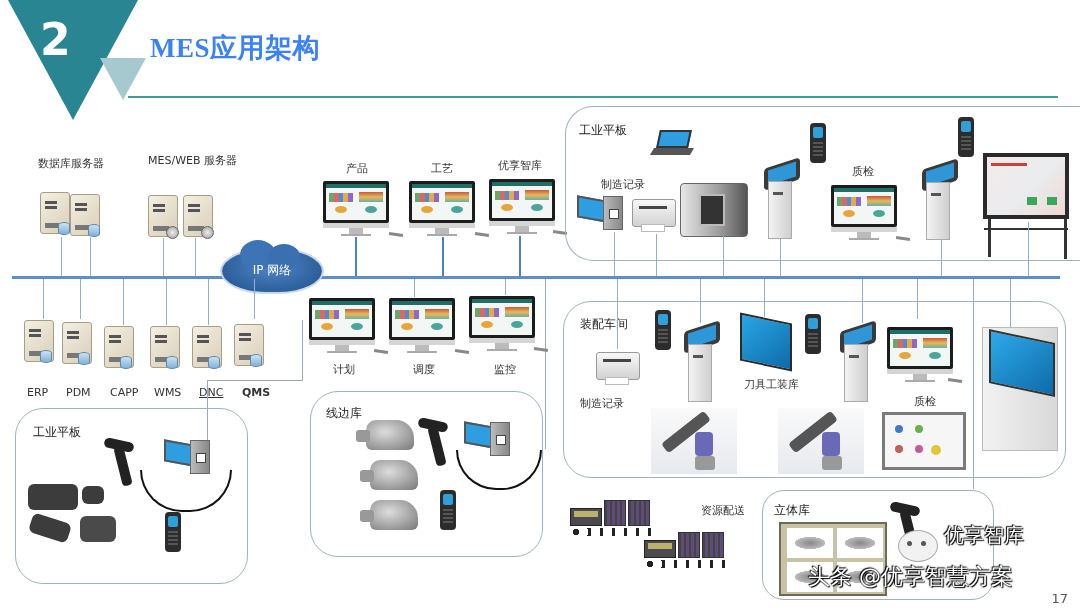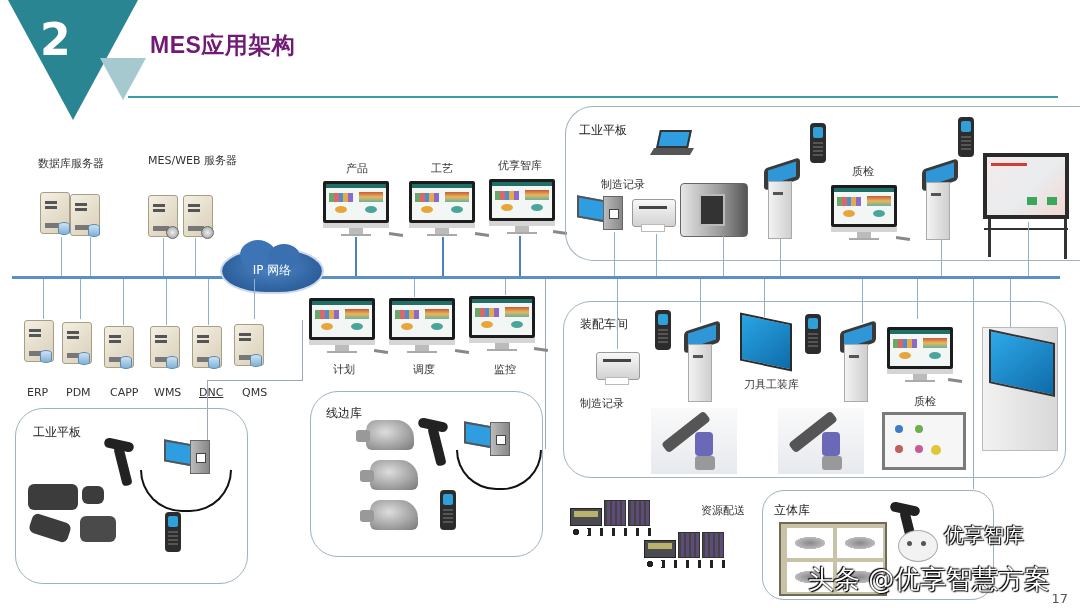--- a/index.html
+++ b/index.html
@@ -1,21 +1,21 @@
 <!DOCTYPE html>
 <html><head>
 <meta charset="utf-8">
 <style>
   * { box-sizing: border-box; margin: 0; padding: 0; }
   body { width: 1080px; height: 608px; background: #ffffff; position: relative; overflow: hidden;
          font-family: "DejaVu Sans", "Liberation Sans", sans-serif; color: #333; }
   .abs { position: absolute; }
   .lbl { position: absolute; font-size: 11px; color: #333; white-space: nowrap; }
-  .title { position: absolute; left: 150px; top: 30px; font-size: 23px; font-weight: bold; color: #701a75;
-           font-family: Liberation Sans, sans-serif; letter-spacing: 0.5px; }
+  .title { position: absolute; left: 150px; top: 30px; font-size: 27px; font-weight: bold; color: #3b82f6;
+           font-family: Liberation Serif, serif; letter-spacing: 0.5px; }
   .num { position: absolute; left: 40px; top: 14px; font-size: 44px; font-weight: bold; color: #fff;
          font-family: "DejaVu Sans", sans-serif; }
   .hline { position: absolute; background: #3f9aa9; }
   .bus { position: absolute; left: 12px; top: 276px; width: 1048px; height: 3px; background: #5b8fc6; }
   .vl { position: absolute; width: 1px; background: #8fb0cf; }
   .gl { position: absolute; background: #9aa9b5; }
   .zone { position: absolute; border: 1px solid #9fb2bd; border-radius: 28px; background: transparent; }
   .zone-lbl { position: absolute; font-size: 12px; color: #222; }
   
   .server { position: absolute; width: 30px; height: 42px; background: linear-gradient(135deg,#f4efe2,#d8cfb8);
@@ -86,21 +86,21 @@
   .part::before { content:""; position:absolute; left:-10px; top:10px; width:14px; height:12px; background:#999; border-radius:3px; }
   .tool { position:absolute; background:#3c3c3c; border-radius:6px; }
   .agv { position:absolute; width:84px; height:36px; }
   .agv .cart { position:absolute; top:0; width:22px; height:26px; background:repeating-linear-gradient(90deg,#444 0 2px,#5e4b79 2px 5px); border:1px solid #333; }
   .agv .bot { position:absolute; left:0; top:8px; width:32px; height:18px; background:#4b4a50; border:1px solid #222; }
   .agv .bot::before { content:""; position:absolute; left:3px; top:2px; width:24px; height:6px; background:#b8b26b; }
   .agv .wheels { position:absolute; left:0; bottom:0; width:84px; height:8px; background:repeating-radial-gradient(circle at 6px 4px,#222 0 3px,transparent 3px 12px); }
   .shelf { position:absolute; width:108px; height:74px; background:#c8c3a6; border:2px solid #6d6a57; }
   .shelf .cell { position:absolute; width:46px; height:30px; background:#fff; }
   .shelf .cell::after { content:""; position:absolute; left:8px; top:9px; width:30px; height:12px; background:radial-gradient(ellipse,#888,#bbb 70%,transparent 72%); }
-  .watermark { position:absolute; font-size:26px; color:#fff; text-shadow: 0 0 2px #000, 1px 1px 1px #000, -1px -1px 1px #000; white-space:nowrap; }
+  .watermark { position:absolute; font-size:22px; color:#fff; text-shadow: 0 0 2px #000, 1px 1px 1px #000, -1px -1px 1px #000; white-space:nowrap; }
   .wm-logo { position:absolute; left:898px; top:530px; width:40px; height:32px; background:#f2f2f2; border-radius:50%; border:1px solid #aaa; }
   .wm-logo::before { content:""; position:absolute; left:8px; top:10px; width:5px; height:5px; background:#555; border-radius:50%; box-shadow:14px 0 0 #555; }
   .pg { position:absolute; right:12px; bottom:2px; font-size:13px; color:#555; }
 </style>
 </head>
 <body>
 
 <svg class="abs" style="left:0;top:0" width="150" height="125">
   <polygon points="8,0 138,0 73,120" fill="#2a8593"></polygon>
   <polygon points="100,58 146,58 123,100" fill="#a5c9cf"></polygon>
@@ -150,21 +150,21 @@
 <div class="server" style="left:192px;top:326px;"></div>
 <div class="db" style="left:208px;top:356px;"></div>
 <div class="server" style="left:234px;top:324px;"></div>
 <div class="db" style="left:250px;top:354px;"></div>
 
 <div class="lbl" style="left:27px;top:386px;">ERP</div>
 <div class="lbl" style="left:66px;top:386px;">PDM</div>
 <div class="lbl" style="left:110px;top:386px;">CAPP</div>
 <div class="lbl" style="left:154px;top:386px;">WMS</div>
 <div class="lbl" style="left:199px;top:386px;text-decoration:underline;">DNC</div>
-<div class="lbl" style="left:242px;top:386px;">QMS</div>
+<div class="lbl" style="left:242px;top:386px;font-weight:bold;">QMS</div>
 
 <div class="gl" style="left:207px;top:380px;width:96px;height:1px;"></div>
 <div class="gl" style="left:302px;top:320px;width:1px;height:61px;"></div>
 <div class="gl" style="left:207px;top:380px;width:1px;height:62px;"></div>
 
 <div class="lbl" style="left:346px;top:161px;">产品</div>
 <div class="lbl" style="left:431px;top:161px;">工艺</div>
 <div class="lbl" style="left:498px;top:158px;">优享智库</div>
 
 <div class="mon" style="left:323px;top:181px;">

